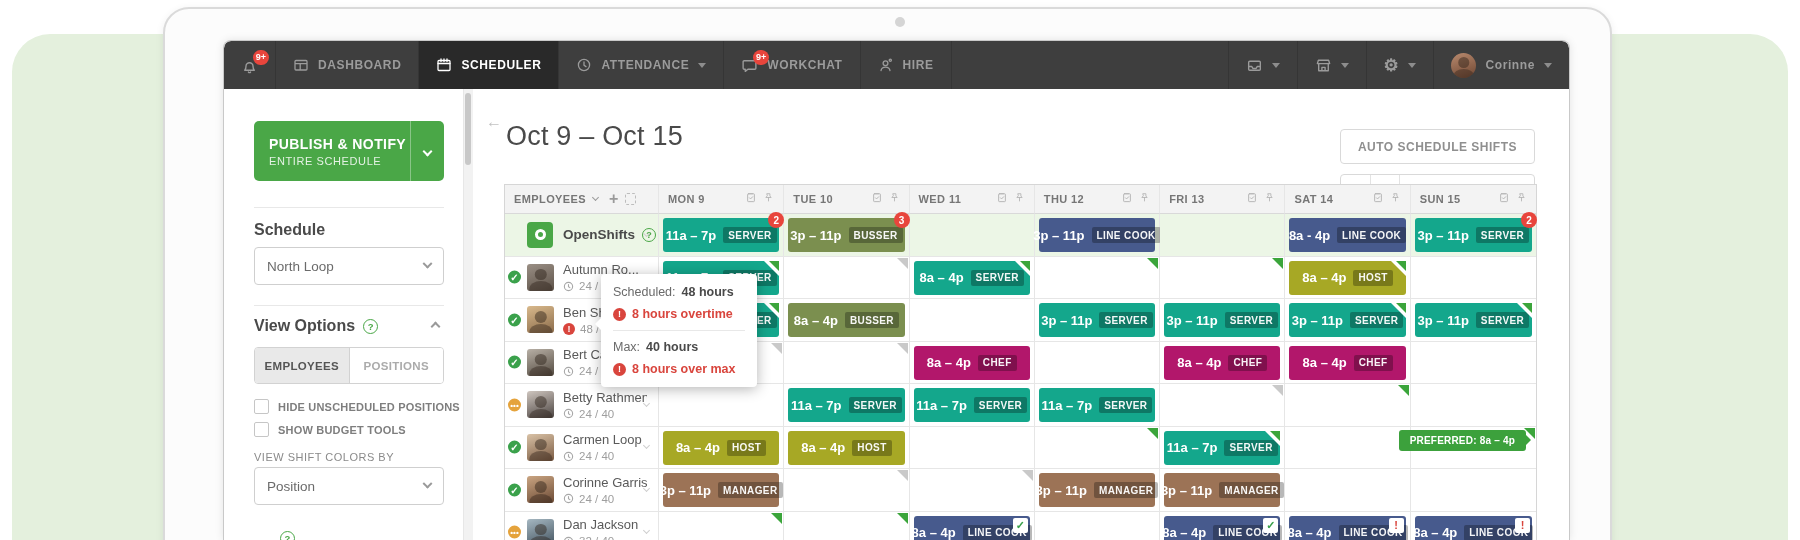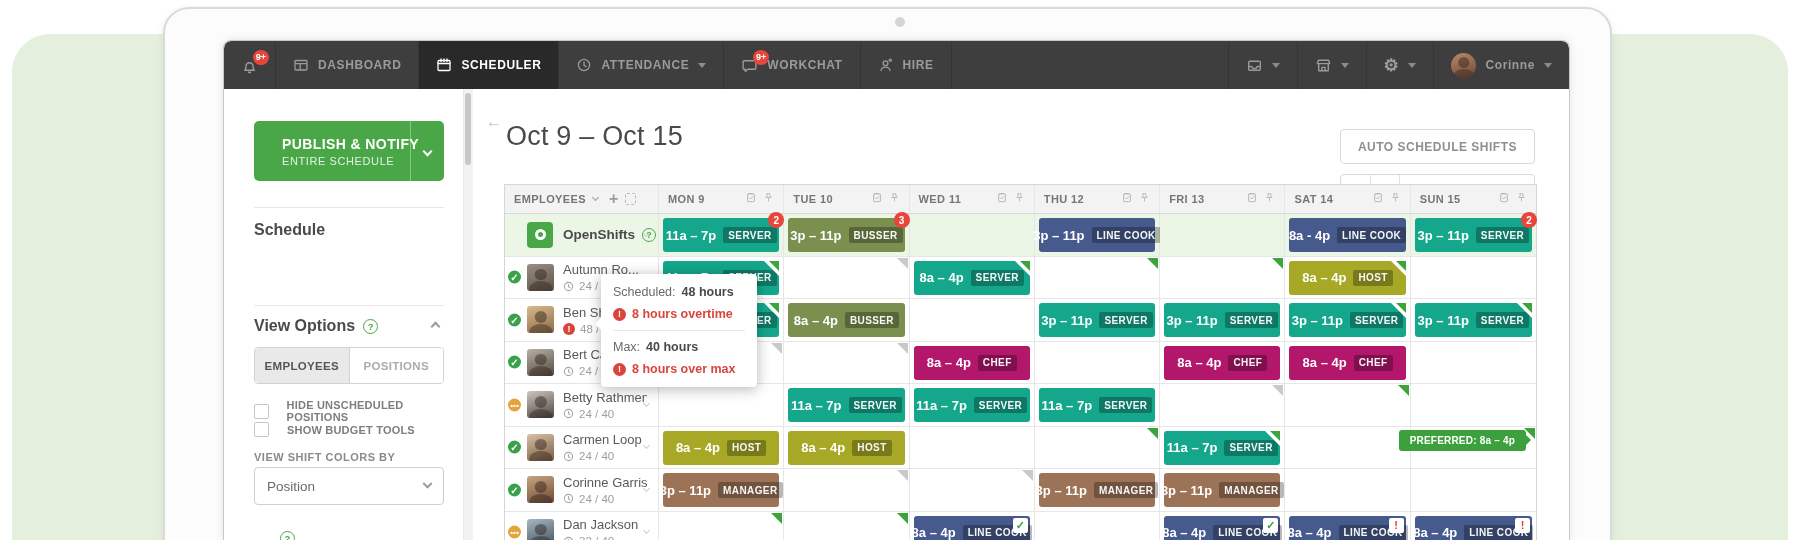--- a/index.html
+++ b/index.html
@@ -37,21 +37,21 @@
   .gearchar { font-size:17px; color:#9b9b9b; line-height:1; }
 
   
   .sidebar { position:absolute; left:0; top:48px; width:239px; bottom:0; background:#fff; }
   .sscroll { position:absolute; left:239px; top:48px; width:10px; bottom:0; background:#f2f2f2;
              border-left:1px solid #e7e7e7; }
   .sthumb { position:absolute; left:241px; top:52px; width:6px; height:72px; border-radius:3px; background:#c8c8c8; }
 
   .pubbtn { position:absolute; left:30px; top:32px; width:190px; height:60px; background:#4aa747;
             border-radius:5px; display:flex; flex-direction:column; justify-content:center;
-            padding-left:28px; cursor:pointer; }
+            padding-left:15px; cursor:pointer; }
   .pubbtn .l1 { color:#fff; font-size:14px; font-weight:bold; letter-spacing:.4px; }
   .pubbtn .l2 { color:rgba(255,255,255,.85); font-size:11px; letter-spacing:.6px; margin-top:3px; }
   .pubchev { position:absolute; right:0; top:0; width:34px; height:60px; border-left:1px solid rgba(255,255,255,.35);
              display:flex; align-items:center; justify-content:center; }
   .chev { display:inline-block; width:7px; height:7px; border-right:2px solid #9a9a9a;
           border-bottom:2px solid #9a9a9a; transform:rotate(45deg); }
   .chev.white { border-color:#fff; }
   .chev.up { transform:rotate(-135deg); }
   .chev.sm { width:5px; height:5px; border-width:1.5px; }
 
@@ -64,24 +64,24 @@
   .qicon { width:15px; height:15px; border:1.5px solid #4aa747; border-radius:50%; color:#4aa747;
            font-size:9.5px; font-weight:bold; display:inline-flex; align-items:center; justify-content:center; }
   .vohdr { position:absolute; left:30px; display:flex; align-items:center; gap:8px; }
   .vohdr .chev { position:absolute; left:178px; top:6px; }
   .seg { position:absolute; left:30px; width:190px; height:37px; border:1px solid #d2d2d2;
          border-radius:4px; display:flex; overflow:hidden; }
   .seg > div { flex:1; display:flex; align-items:center; justify-content:center; font-size:11.5px;
                font-weight:bold; letter-spacing:.3px; cursor:pointer; }
   .seg .on  { background:#e9e9e9; color:#555; }
   .seg .off { background:#fff; color:#ababab; border-left:1px solid #d2d2d2; }
-  .cbrow { position:absolute; left:30px; display:flex; align-items:center; cursor:pointer;gap:9px; }
+  .cbrow { position:absolute; left:30px; display:flex; align-items:center; cursor:pointer; }
   .cbbox { width:15px; height:15px; border:1px solid #c6c6c6; border-radius:2px; background:#fff; }
   .cblbl { font-size:11px; font-weight:bold; color:#7e7e7e; letter-spacing:.2px; margin-left:9px; }
-  .slbl { position:absolute; left:30px; font-size:11px; font-weight:bold; color:#8a8a8a; letter-spacing:.5px; }
+  .slbl { position:absolute; left:30px; font-size:11px; font-weight:normal; color:#8a8a8a; letter-spacing:.5px; }
 
   
   .main { position:absolute; left:249px; top:48px; right:0; bottom:0; background:#fff; }
   .backarrow { position:absolute; left:13px; top:24px; color:#c2c2c2; font-size:16px; cursor:pointer; }
   .page-title { position:absolute; left:33px; top:32px; font-size:27px; color:#4a4a4a; letter-spacing:.2px; }
   .toolbar { position:absolute; right:34px; top:40px; display:flex; gap:10px;flex-direction:column; }
   .tbtn { height:35px; border:1px solid #d9d9d9; border-radius:4px; background:#fff; color:#8f8f8f;
           font-size:12px; font-weight:bold; letter-spacing:.5px; display:flex; align-items:center;
           padding:0 17px; cursor:pointer; white-space:nowrap; }
   .tgroup { display:flex; height:35px; border:1px solid #d9d9d9; border-radius:4px; overflow:hidden; background:#fff; }
@@ -267,20 +267,24 @@
   <div class="sidebar">
     <div class="pubbtn">
       <span class="l1">PUBLISH &amp; NOTIFY</span>
       <span class="l2">ENTIRE SCHEDULE</span>
       <span class="pubchev">
           <span class="chev white"></span>
         </span>
     </div>
     <div class="sdiv" style="top:118px;"></div>
     <div class="shead" style="top:132px;">Schedule</div>
+    <div class="sselect" style="top:158px;">
+      <span>North Loop</span>
+      <span class="chev" style="transform:rotate(45deg) translate(-2px,-2px);"></span>
+    </div>
     <div class="sdiv" style="top:216px;"></div>
     <div class="vohdr" style="top:228px; width:190px;">
       <span class="shead" style="position:static;">View Options</span>
       <span class="qicon">?</span>
       <span class="chev up"></span>
     </div>
     <div class="seg" style="top:258px;">
       <div class="on">EMPLOYEES</div>
       <div class="off">POSITIONS</div>
     </div>

